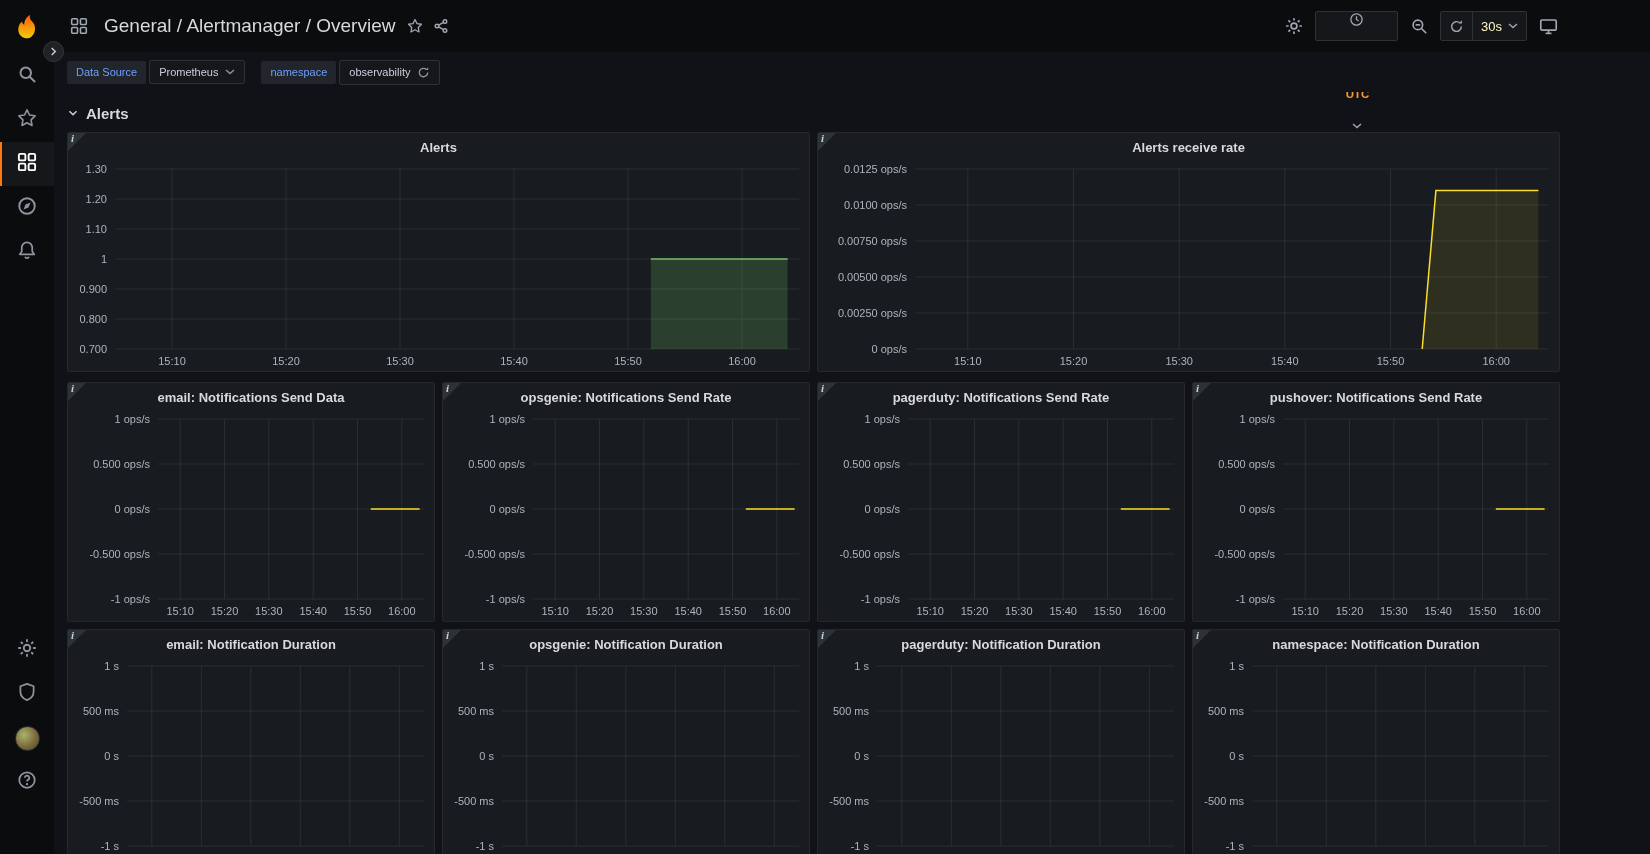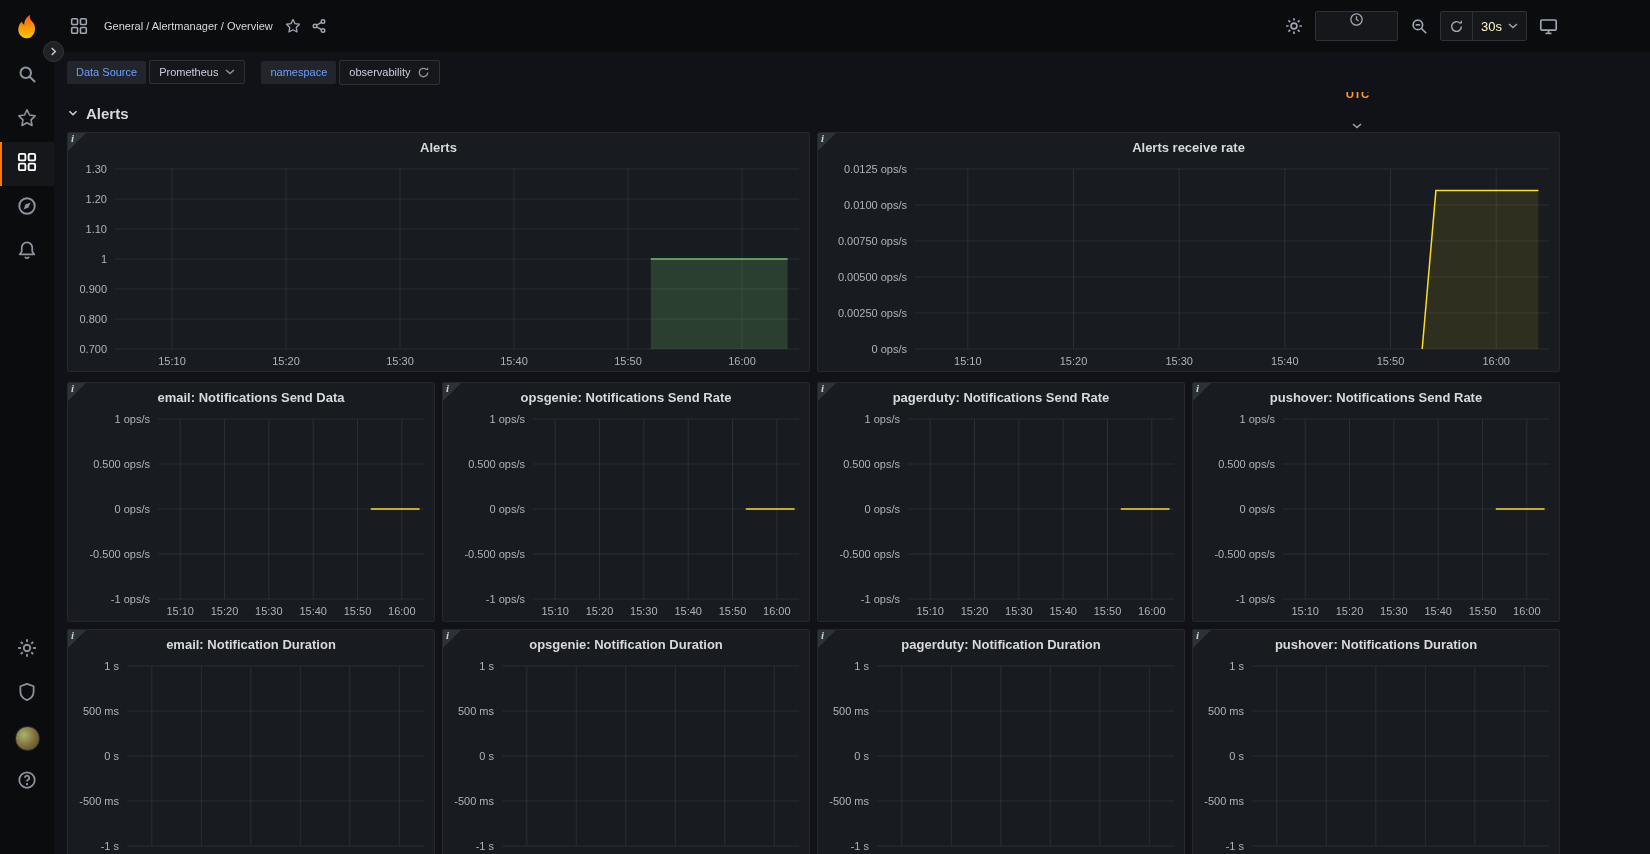--- a/index.html
+++ b/index.html
@@ -23,21 +23,21 @@
   #expand-btn { position:absolute; left:43px; top:41px; width:21px; height:21px; border-radius:50%;
                 background:#202226; border:1px solid #34373d; color:#c7d0d9; display:flex;
                 align-items:center; justify-content:center; z-index:5; }
 
   
   #main { flex:1; display:flex; flex-direction:column; min-width:0; }
 
   #topnav { height:52px; background:#0b0c0e; display:flex; align-items:center;
             padding:0 92px 0 16px; gap:10px; }
   .tn-icon { display:inline-flex; color:#9fa7b3; align-items:center; }
-  #breadcrumb { font-size:11px; font-weight:500; color:#d8d9da; margin:0 2px 0 6px; white-space:nowrap; }
+  #breadcrumb { font-size:19px; font-weight:500; color:#d8d9da; margin:0 2px 0 6px; white-space:nowrap; }
   .tn-right { margin-left:auto; display:flex; align-items:center; gap:12px; }
   .tn-btn { display:inline-flex; align-items:center; gap:23px; color:#c7d0d9; font-size:13px;
             background:transparent; border:1px solid transparent; height:30px; padding:0 8px;
             border-radius:2px; font-family:"Liberation Sans",sans-serif;flex-direction:column; }
   .tn-btn.boxed { border-color:#2c3235; background:#16171b; }
   .utc { color:#ff9830; font-size:11.5px; font-weight:700; margin-left:2px; }
   .refresh-group { display:flex; align-items:center; border:1px solid #2c3235; background:#16171b;
                    border-radius:2px; height:30px; }
   .refresh-group .seg { display:flex; align-items:center; gap:6px; padding:0 8px; height:100%;
                         color:#fef9c3; font-size:13px; }
@@ -587,21 +587,21 @@
                   <text x="51" y="146.5" text-anchor="end">-500 ms</text>
                   <line x1="59" y1="188.0" x2="356" y2="188.0" stroke="rgba(204,204,220,0.10)"></line>
                   <text x="51" y="191.5" text-anchor="end">-1 s</text>
                 </svg></div>
   </div>
 
   <div class="panel" data-interactable="false">
     <div class="panel-info" data-interactable="true">
                 <span>i</span>
               </div>
-    <div class="panel-header" data-interactable="true">pushover: Notifications Duration</div>
+    <div class="panel-header" data-interactable="true">namespace: Notification Duration</div>
     <div class="chart" data-interactable="true"><svg width="366" height="210">
                   <line x1="83.8" y1="8" x2="83.8" y2="188" stroke="rgba(204,204,220,0.10)"></line>
                   <text x="83.8" y="204" text-anchor="middle">15:10</text>
                   <line x1="133.3" y1="8" x2="133.3" y2="188" stroke="rgba(204,204,220,0.10)"></line>
                   <text x="133.3" y="204" text-anchor="middle">15:20</text>
                   <line x1="182.8" y1="8" x2="182.8" y2="188" stroke="rgba(204,204,220,0.10)"></line>
                   <text x="182.8" y="204" text-anchor="middle">15:30</text>
                   <line x1="232.3" y1="8" x2="232.3" y2="188" stroke="rgba(204,204,220,0.10)"></line>
                   <text x="232.3" y="204" text-anchor="middle">15:40</text>
                   <line x1="281.8" y1="8" x2="281.8" y2="188" stroke="rgba(204,204,220,0.10)"></line>

